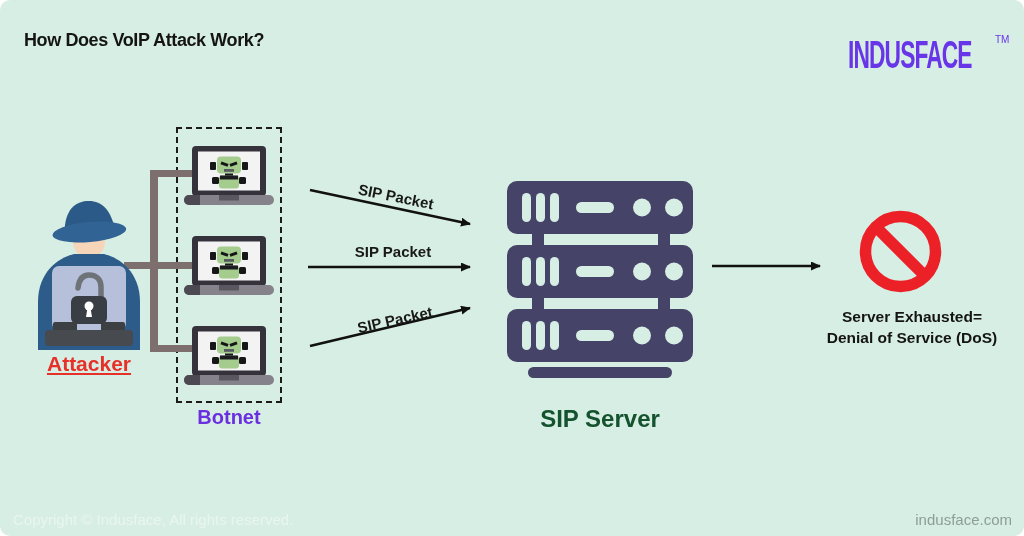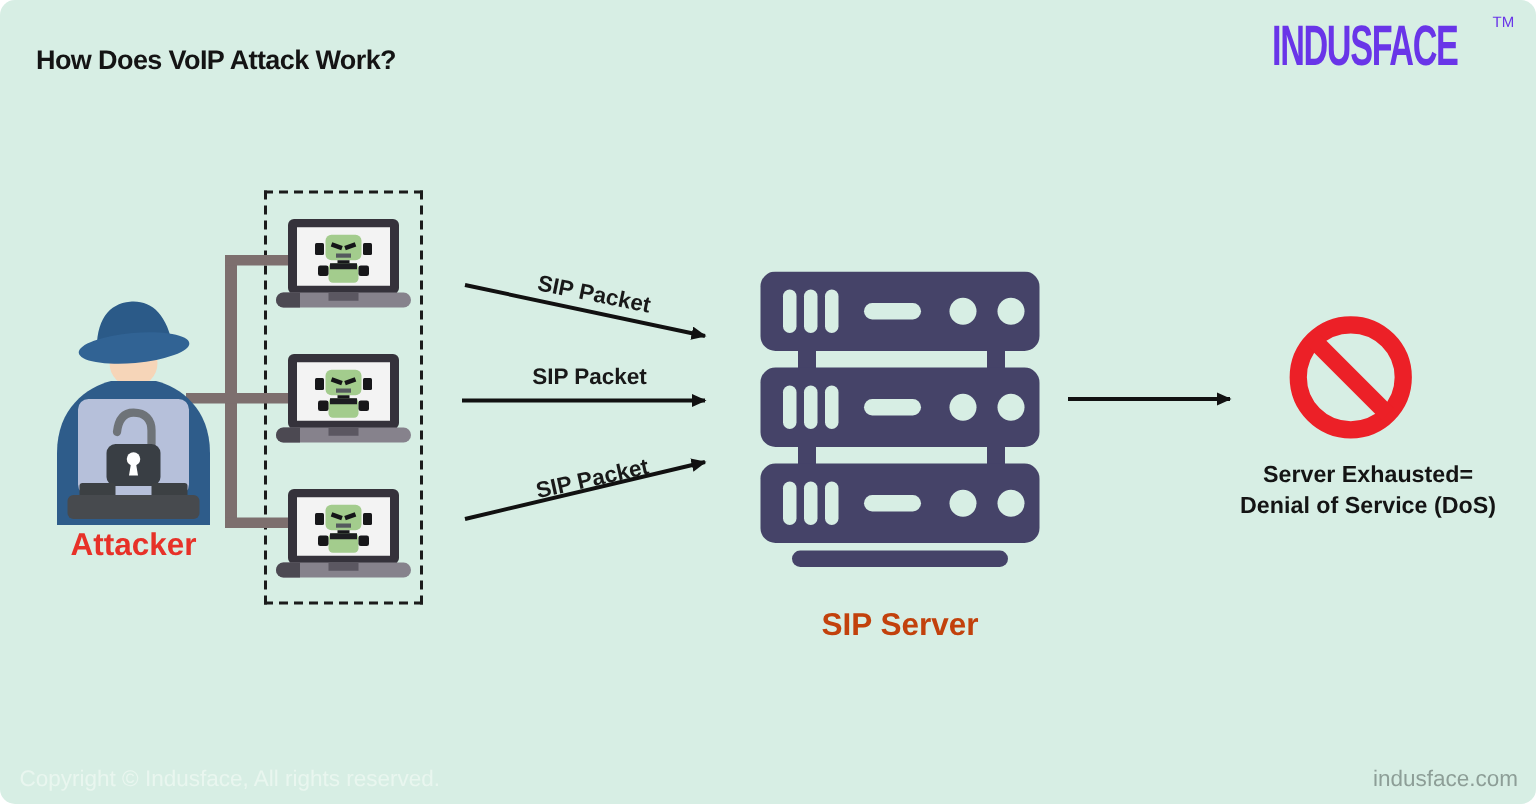--- a/index.html
+++ b/index.html
@@ -6,44 +6,44 @@
   .stage{
     position:relative;width:1024px;height:536px;overflow:hidden;
     background:#d7eee4;border-radius:10px;
     font-family:"Liberation Sans", sans-serif;
   }
   .abs{position:absolute;}
   .page-title{
     left:24px;top:30px;font-size:18px;font-weight:800;letter-spacing:-0.4px;
     color:#141414;white-space:nowrap;
   }
-  .logo{left:848px;top:12px;width:170px;height:46px;}
+  .logo{left:848px;top:36px;width:170px;height:46px;}
   .logo .brand{
     display:inline-block;font-size:38px;font-weight:700;line-height:1;
     color:#6935e8;letter-spacing:-1.5px;
     transform:scaleX(0.60);transform-origin:0 0;white-space:nowrap;
   }
   .logo .tm{position:absolute;left:147px;top:-2px;font-size:10px;font-weight:400;color:#6935e8;}
   .connector{background:#7d6f6e;}
   .c-vert{left:150px;top:170px;width:8px;height:182px;}
   .c-top{left:150px;top:170px;width:42px;height:7px;}
   .c-mid{left:124px;top:262px;width:68px;height:7px;}
   .c-bot{left:150px;top:345px;width:42px;height:7px;}
   .botnet-box{
     left:176px;top:127px;width:106px;height:276px;box-sizing:border-box;
     border:2.5px dashed #1b1b1b;
   }
   .attacker-icon{left:28px;top:196px;}
   .bot1{left:184px;top:146px;}
   .bot2{left:184px;top:236px;}
   .bot3{left:184px;top:326px;}
   .label{font-weight:800;text-align:center;white-space:nowrap;}
-  .attacker-label{left:18px;top:352px;width:142px;font-size:21px;color:#e73128;}
+  .attacker-label{left:18px;top:352px;width:142px;font-size:21px;color:#e73128;text-decoration:underline;}
   .botnet-label{left:169px;top:406px;width:120px;font-size:20px;color:#6c2fe0;}
-  .server-label{left:515px;top:405px;width:170px;font-size:21px;color:#c2410c;}
+  .server-label{left:515px;top:405px;width:170px;font-size:24px;color:#14532d;}
   .packet-label{
     font-size:15px;font-weight:600;color:#191919;text-align:center;width:110px;
   }
   .p1{left:341px;top:188px;transform:rotate(11.5deg);}
   .p2{left:338px;top:243px;}
   .p3{left:340px;top:311px;transform:rotate(-12.5deg);}
   .arrows{left:298px;top:182px;}
   .server-icon{left:505px;top:181px;}
   .result-arrow{left:708px;top:253px;}
   .no-entry{left:856px;top:207px;}
@@ -136,20 +136,21 @@
     <rect x="40" y="23" width="10" height="2.8" fill="#555a5e"></rect>
     <rect x="41" y="27.5" width="8" height="3.5" fill="#17171a"></rect>
     <rect x="35" y="29.5" width="20" height="13" rx="3" fill="#a3cc8d"></rect>
     <rect x="36" y="29.5" width="18" height="4" fill="#1d1d21"></rect>
     <rect x="28" y="31" width="7" height="7" rx="1.5" fill="#17171a"></rect>
     <rect x="55" y="31" width="7" height="7" rx="1.5" fill="#17171a"></rect>
     <rect x="0" y="49" width="90" height="10" rx="5" fill="#86828c"></rect>
     <path d="M5,49 h11 v10 h-11 a5,5 0 0 1 -5,-5 a5,5 0 0 1 5,-5 Z" fill="#4c4952"></path>
     <rect x="35" y="49" width="20" height="5.5" fill="#5b5761"></rect>
   </svg>
+  <div class="abs label botnet-label">Botnet</div>
 
   <svg class="abs arrows" width="195" height="176" viewBox="0 0 195 176">
     <defs>
       <marker id="ah" markerWidth="11" markerHeight="10" refX="9" refY="4.5" orient="auto" markerUnits="userSpaceOnUse">
         <path d="M0,0 L10,4.5 L0,9 Z" fill="#111111"></path>
       </marker>
     </defs>
     <line x1="12" y1="8" x2="172" y2="42" stroke="#111111" stroke-width="2.6" marker-end="url(#ah)"></line>
     <line x1="10" y1="85" x2="172" y2="85" stroke="#111111" stroke-width="2.6" marker-end="url(#ah)"></line>
     <line x1="12" y1="164" x2="172" y2="126" stroke="#111111" stroke-width="2.6" marker-end="url(#ah)"></line>

